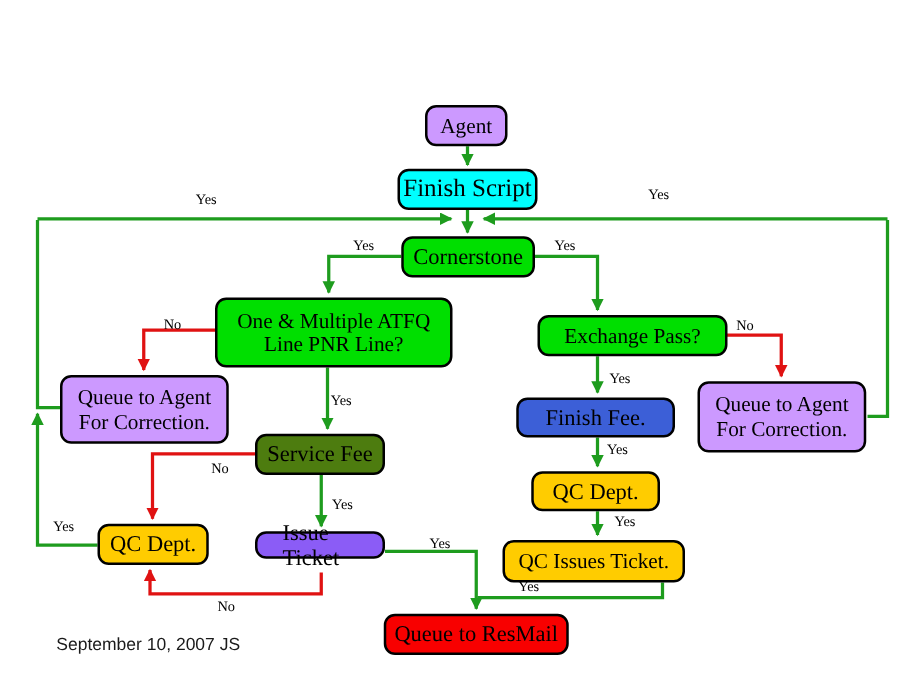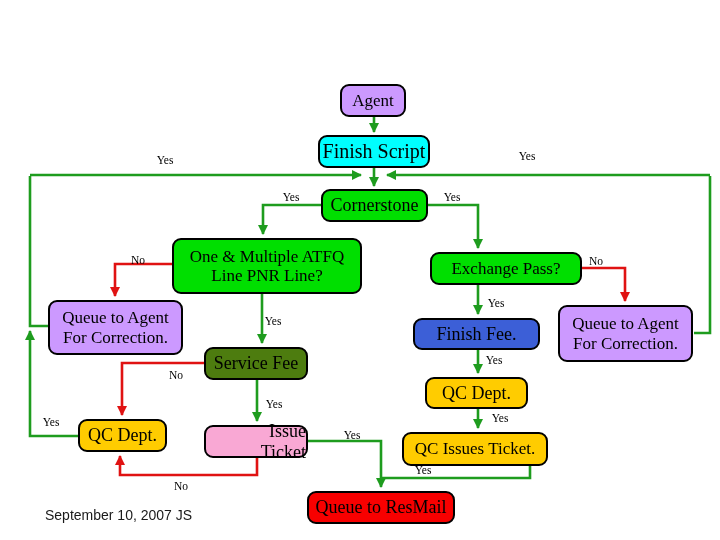--- a/index.html
+++ b/index.html
@@ -8,21 +8,21 @@
     overflow:hidden;font-family:"Liberation Serif", serif;
   }
   .title{
     position:absolute;top:26px;left:0;right:0;text-align:center;
     font-size:27px;color:#000;letter-spacing:0.2px;
   }
   #connectors{position:absolute;left:0;top:0;}
   .node{
     position:absolute;box-sizing:border-box;border:2.6px solid #000;border-radius:9px;
     display:flex;flex-direction:column;align-items:center;justify-content:center;
-    text-align:right;line-height:1.13;color:#000;font-family:Liberation Serif, serif;
+    text-align:left;line-height:1.13;color:#000;font-family:Liberation Serif, serif;
   }
   .edge-label{
     position:absolute;transform:translate(-50%,-50%);
     font-size:11.5px;color:#000;white-space:nowrap;
   }
   .footer{
     position:absolute;left:45px;top:507px;
     font-family:"Liberation Sans", sans-serif;font-size:14px;color:#1a1a1a;
   }
 </style>
@@ -94,21 +94,21 @@
       </div>
       <div class="node" style="left: 204px; top: 347px; width: 104px; height: 33px; background: #4d7c0f; font-size: 18px;">
         <span>Service Fee</span>
       </div>
       <div class="node" style="left: 425px; top: 377px; width: 103px; height: 32px; background: rgb(255, 204, 0); font-size: 18px;">
         <span>QC Dept.</span>
       </div>
       <div class="node" style="left: 78px; top: 419px; width: 89px; height: 33px; background: rgb(255, 204, 0); font-size: 18px;">
         <span>QC Dept.</span>
       </div>
-      <div class="node" style="left: 204px; top: 425px; width: 104px; height: 33px; background: #f9a8d4; font-size: 18px; padding-left: 20px;">
+      <div class="node" style="left: 204px; top: 425px; width: 104px; height: 22px; background: #8b5cf6; font-size: 18px; padding-left: 20px;">
         <span>Issue Ticket</span>
       </div>
       <div class="node" style="left: 402px; top: 432px; width: 146px; height: 34px; background: rgb(255, 204, 0); font-size: 17px;">
         <span>QC Issues Ticket.</span>
       </div>
       <div class="node" style="left: 307px; top: 491px; width: 148px; height: 33px; background: rgb(248, 0, 0); font-size: 18px;">
         <span>Queue to ResMail</span>
       </div>
     </div>
   <div id="label-layer">

